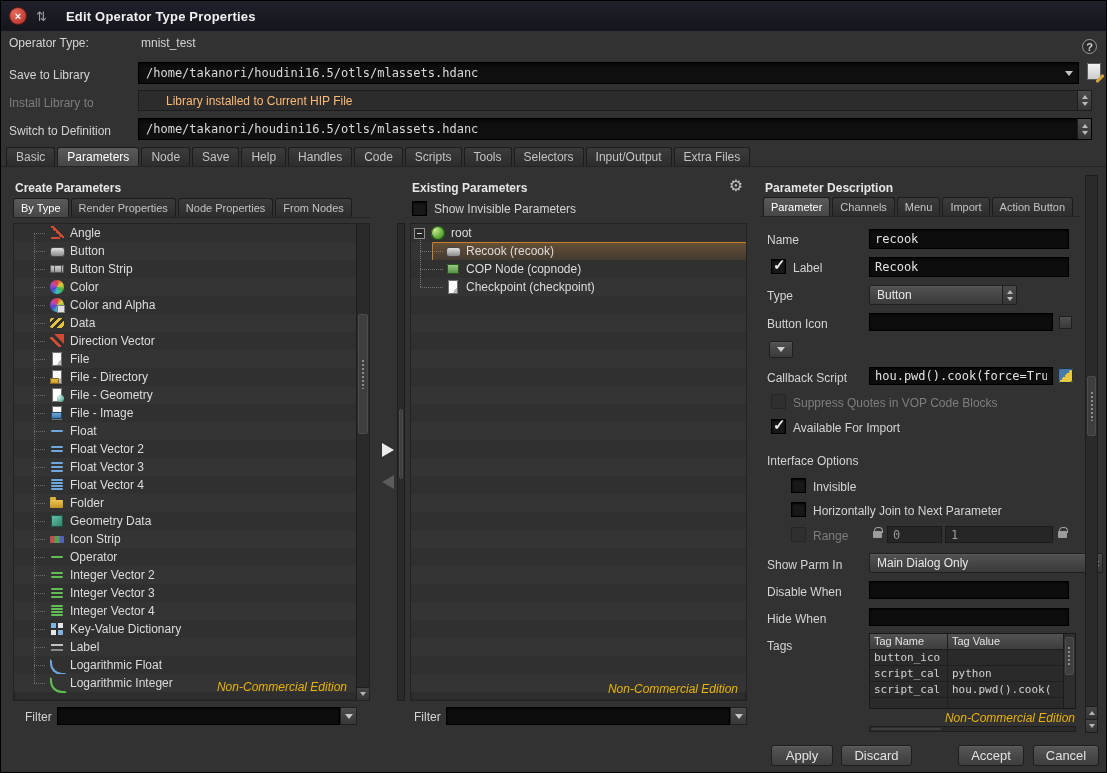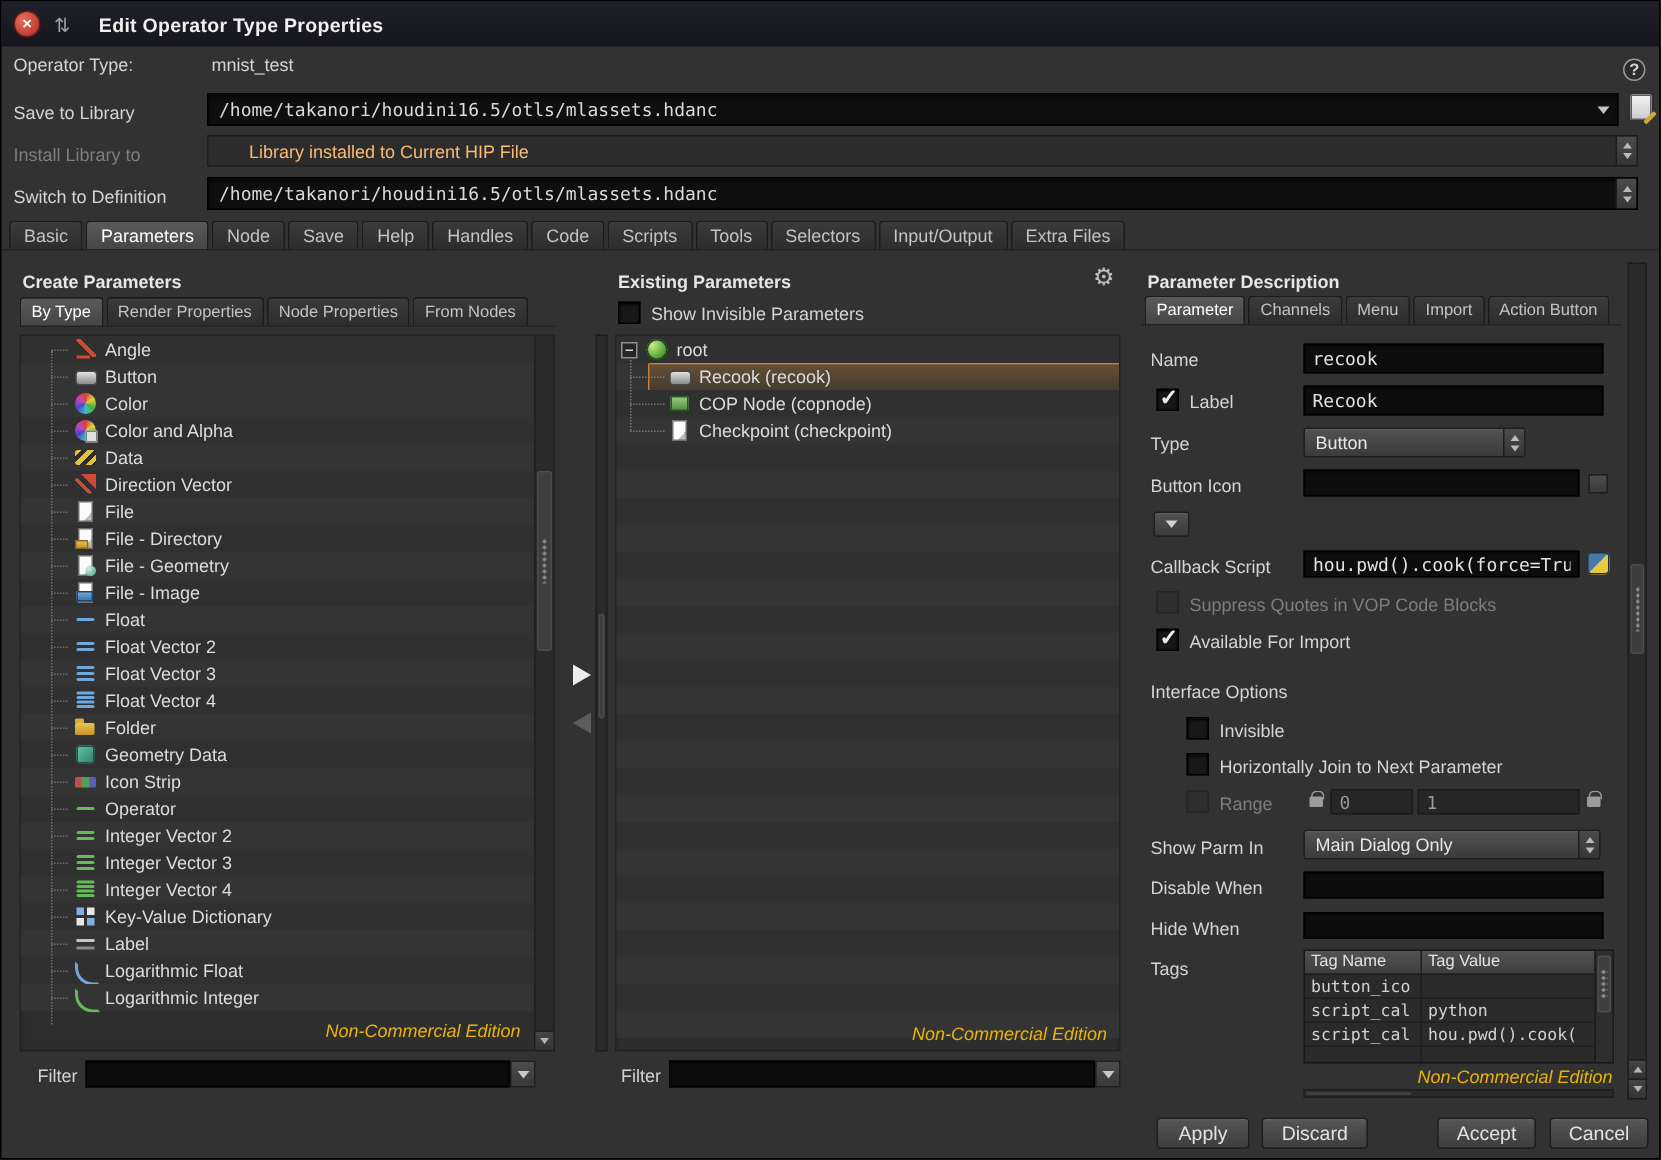--- a/index.html
+++ b/index.html
@@ -219,20 +219,24 @@
     <div class="listbox" style="left:4px;top:48px;width:357px;height:478px;padding-left:36px;">
       <div class="rows" id="type-rows" style="width:343px;">
           <div class="lrow">
             <span class="ic ic-angle"></span>
             <span class="lbl">Angle</span>
           </div>
           <div class="lrow alt">
             <span class="ic ic-button"></span>
             <span class="lbl">Button</span>
           </div>
+          <div class="lrow">
+            <span class="ic ic-button-strip"></span>
+            <span class="lbl">Button Strip</span>
+          </div>
           <div class="lrow alt">
             <span class="ic ic-color"></span>
             <span class="lbl">Color</span>
           </div>
           <div class="lrow">
             <span class="ic ic-color-alpha"></span>
             <span class="lbl">Color and Alpha</span>
           </div>
           <div class="lrow alt">
             <span class="ic ic-data"></span>
@@ -453,21 +457,21 @@
     <div class="flabel" style="left:54px;top:329px;">Horizontally Join to Next Parameter</div>
 
     <div class="cb disabled" style="left:32px;top:352px;"></div>
     <div class="flabel dim" style="left:54px;top:354px;">Range</div>
     <div class="lock" style="left:114px;top:356px;"></div>
     <input class="tfield disabledf" style="left: 128px; top: 351px; width: 55px; height: 17px;" value="0">
     <input class="tfield disabledf" style="left: 186px; top: 351px; width: 108px; height: 17px;" value="1">
     <div class="lock" style="left:299px;top:356px;"></div>
 
     <div class="flabel" style="left:8px;top:383px;">Show Parm In</div>
-    <div class="dd" style="left:110px;top:378px;width:198px;">
+    <div class="dd" style="left:110px;top:378px;width:234px;">
       <span class="txt">Main Dialog Only</span>
       <span class="spin">
           <i class="up"></i>
           <i class="dn"></i>
         </span>
     </div>
 
     <div class="flabel" style="left:8px;top:410px;">Disable When</div>
     <input class="tfield" style="left: 110px; top: 406px; width: 200px; height: 18px;">
 

